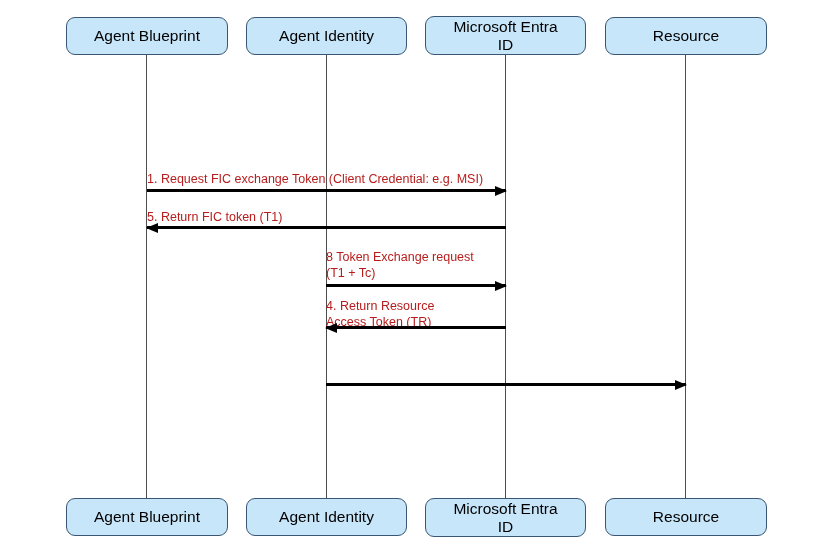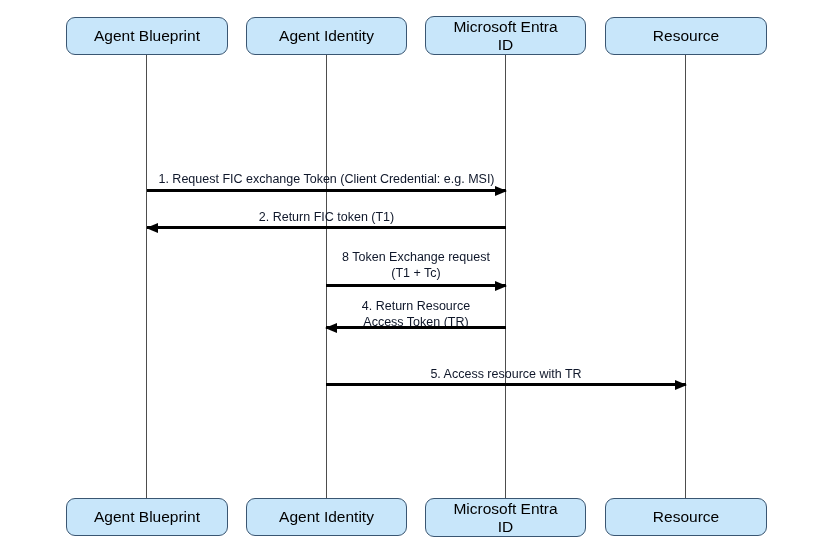--- a/index.html
+++ b/index.html
@@ -33,24 +33,23 @@
   }
   .lifeline {
     position: absolute;
     top: 55px;
     height: 443px;
     width: 1px;
     background: #4d4d4d;
   }
   .msg-label {
     position: absolute;
-    text-align: center;
     font-size: 12.5px;
     line-height: 16px;
-    color: #0f172a;
+    color: #b91c1c;
     white-space: pre-line;
   }
   .msg-line {
     position: absolute;
     height: 3px;
     background: #000000;
   }
   .head-right {
     position: absolute;
     right: -1px;
@@ -108,35 +107,34 @@
   </div>
   <div class="actor" style="left:605px; top:498px; width:162px">
     <span>Resource</span>
   </div>
 
   <div class="msg-label" style="left:147px; top:171px; width:359px">1. Request FIC exchange Token (Client Credential: e.g. MSI)</div>
   <div class="msg-line" style="left:147px; top:189px; width:359px">
     <span class="head-right"></span>
   </div>
 
-  <div class="msg-label" style="left:147px; top:209px; width:359px">2. Return FIC token (T1)</div>
+  <div class="msg-label" style="left:147px; top:209px; width:359px">5. Return FIC token (T1)</div>
   <div class="msg-line" style="left:147px; top:226px; width:359px">
     <span class="head-left"></span>
   </div>
 
   <div class="msg-label" style="left:326px; top:249px; width:180px">8 Token Exchange request
 (T1 + Tc)</div>
   <div class="msg-line" style="left:326px; top:284px; width:180px">
     <span class="head-right"></span>
   </div>
 
   <div class="msg-label" style="left:326px; top:298px; width:180px">4. Return Resource
 Access Token (TR)</div>
   <div class="msg-line" style="left:326px; top:326px; width:180px">
     <span class="head-left"></span>
   </div>
 
-  <div class="msg-label" style="left:326px; top:366px; width:360px">5. Access resource with TR</div>
   <div class="msg-line" style="left:326px; top:383px; width:360px">
     <span class="head-right"></span>
   </div>
 
 </div>
 
 </body></html>

